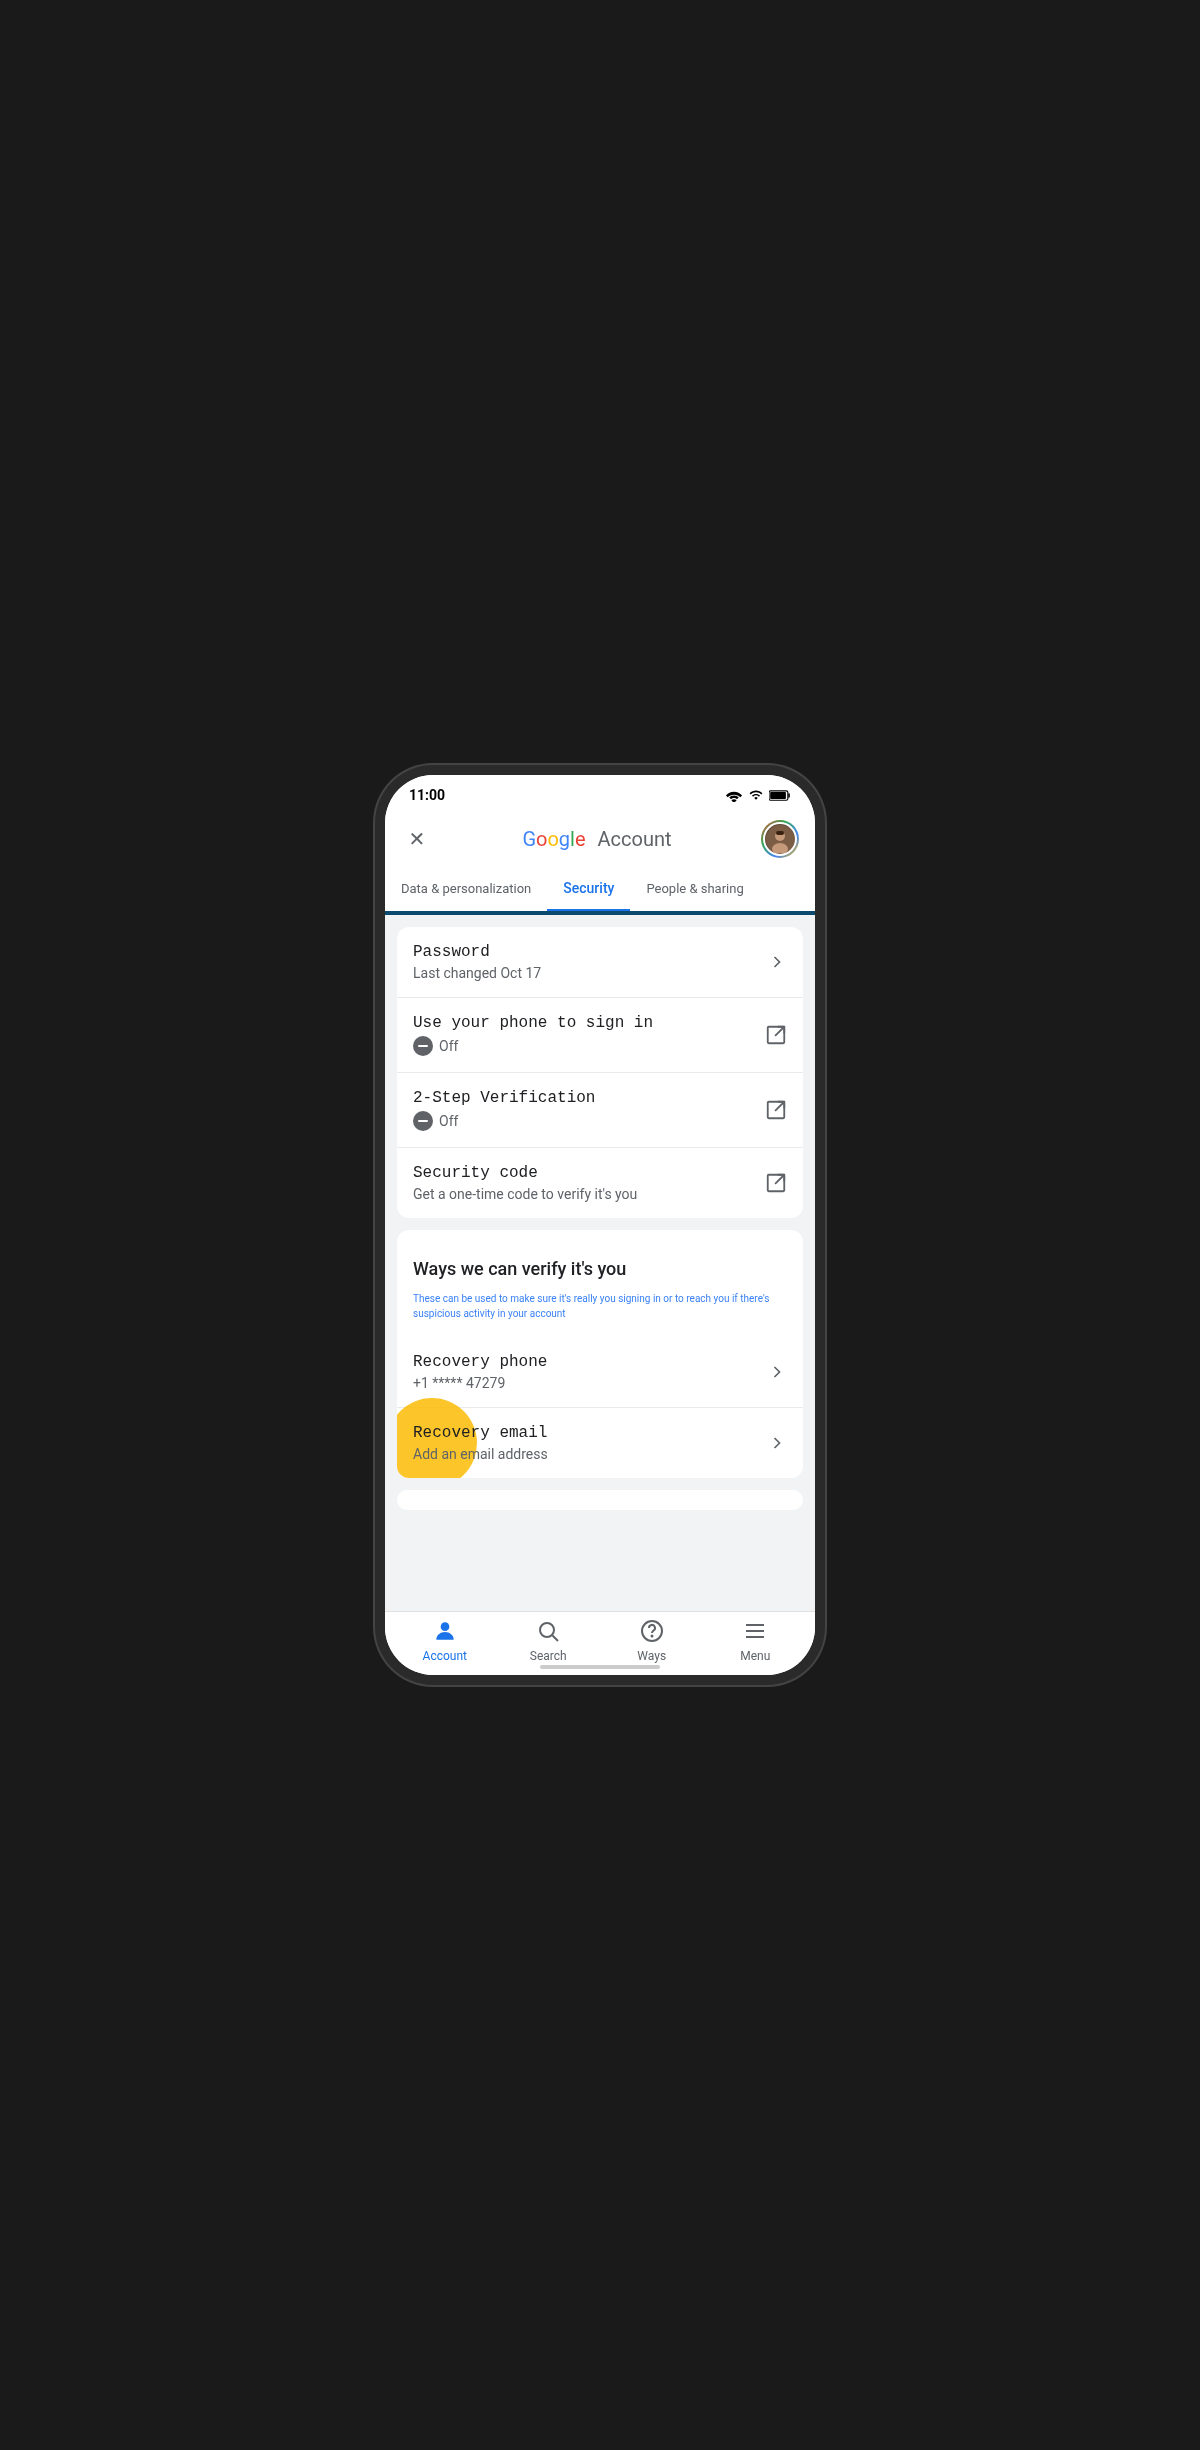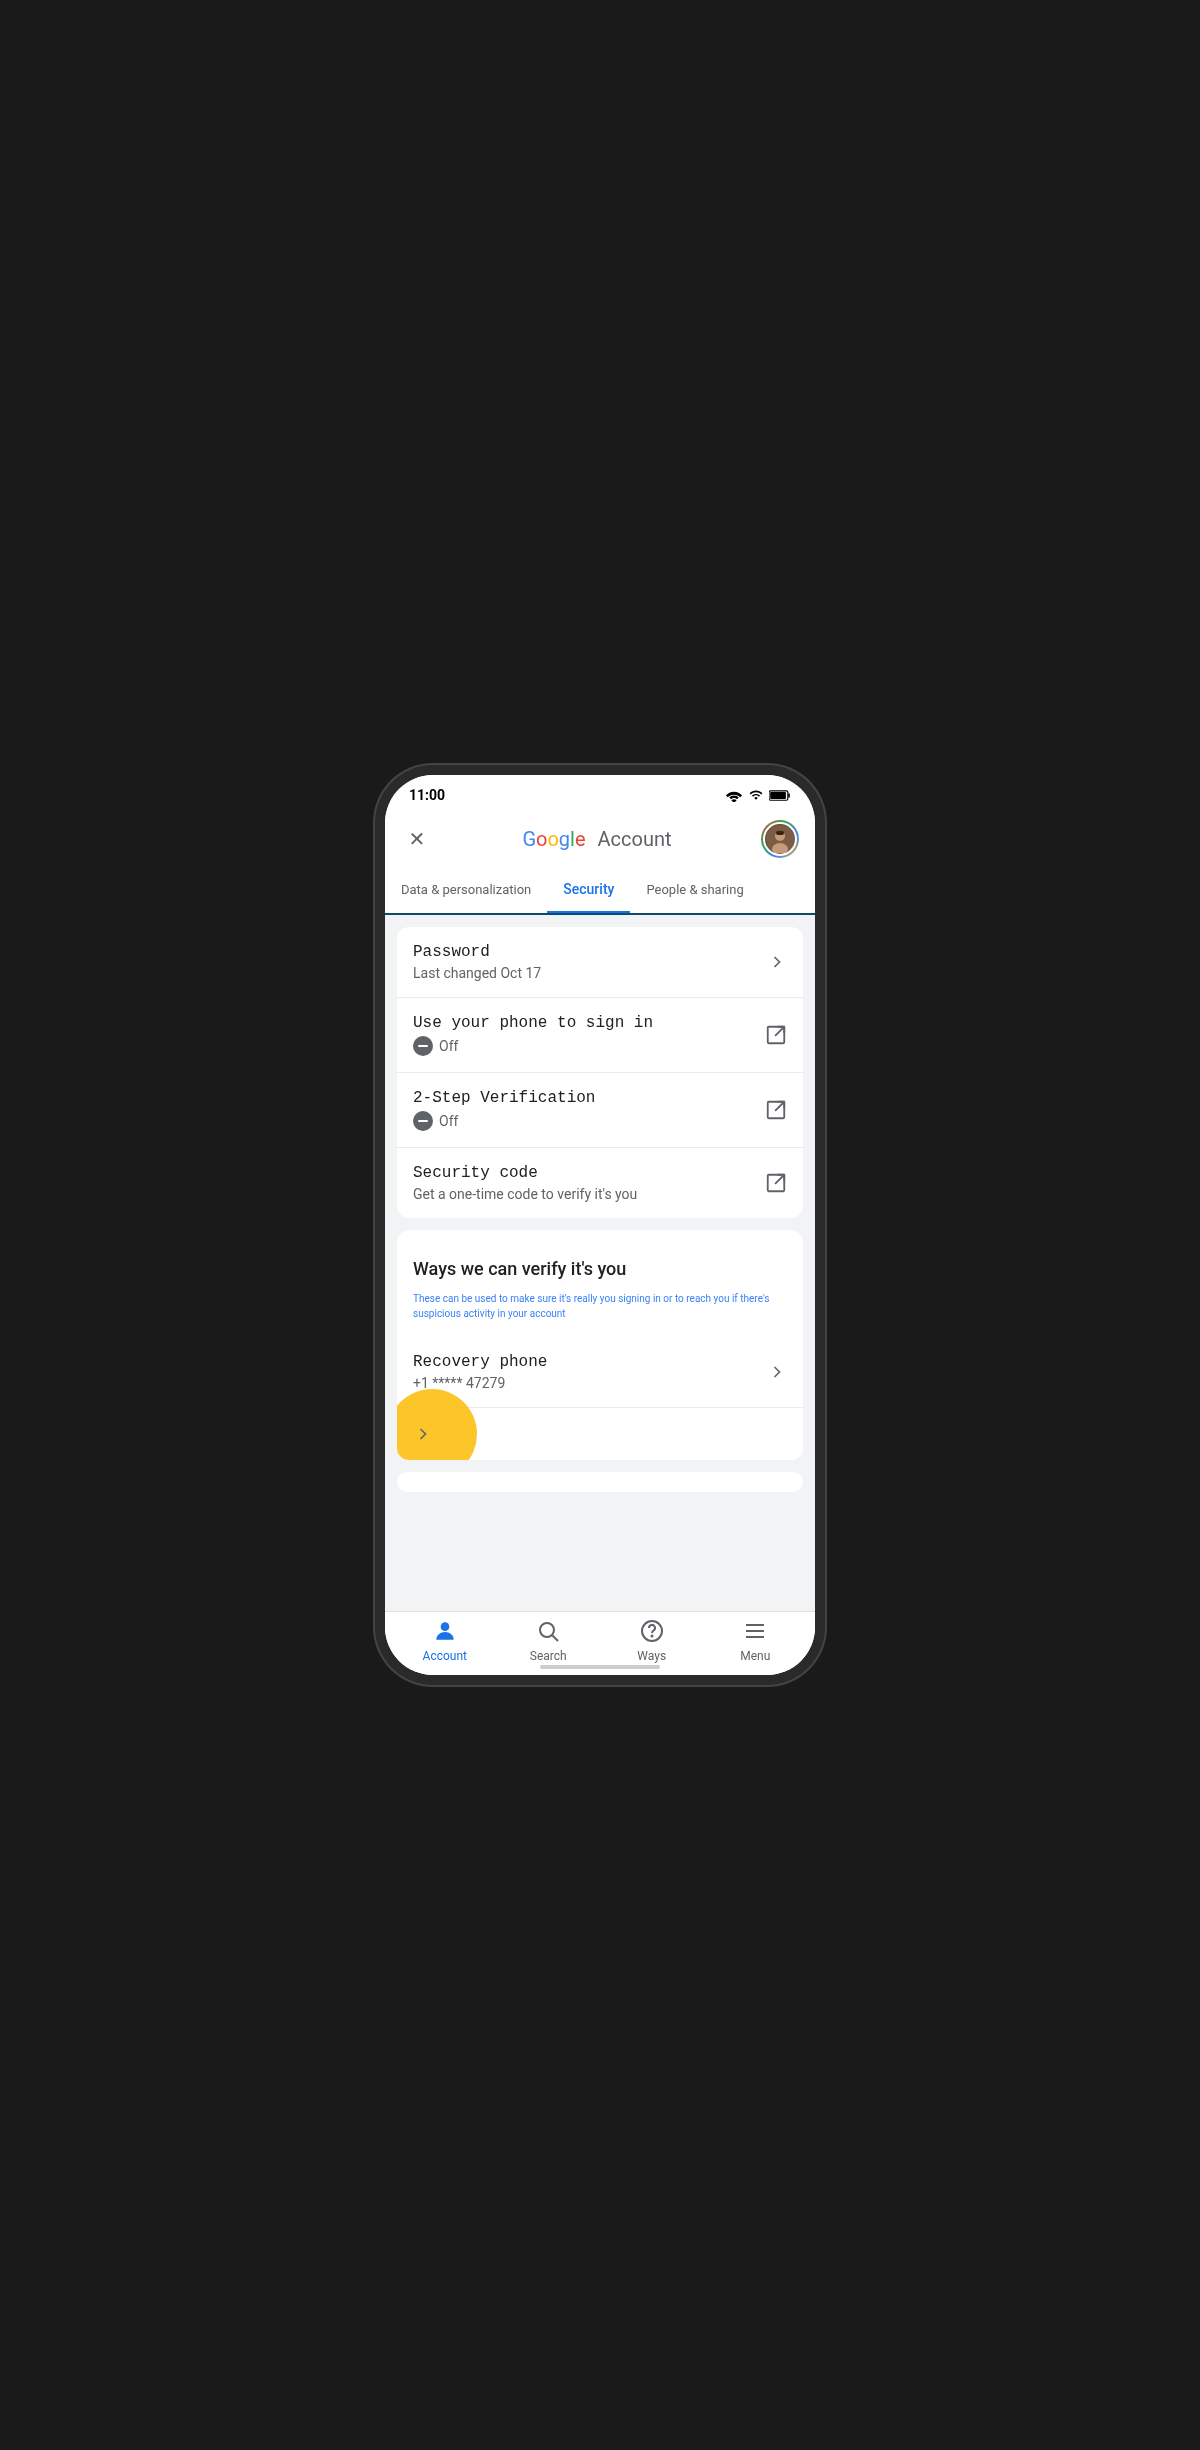--- a/index.html
+++ b/index.html
@@ -82,21 +82,21 @@
     .g-blue { color: #4285f4; }
     .g-red { color: #ea4335; }
     .g-yellow { color: #fbbc05; }
     .g-green { color: #34a853; }
 
     
     .tabs {
       background: #fff;
       display: flex;
       overflow-x: auto;
-      border-bottom: 2px solid #0c4a6e;
+      border-bottom: 4px solid #0c4a6e;
       height: 48px;
     }
 
     .tab {
       padding: 0 16px;
       display: flex;
       align-items: center;
       white-space: nowrap;
       font-size: 14px;
       color: #5f6368;
@@ -433,20 +433,24 @@
           <div class="list-item-subtitle">+1 ***** 47279</div>
         </div>
         <svg class="icon-chevron" viewBox="0 0 24 24" fill="none" stroke="#5f6368" stroke-width="2">
           <polyline points="9 18 15 12 9 6"></polyline>
         </svg>
       </div>
 
       <div class="list-item recovery-email-container" style="position:relative; overflow:visible;">
 
         <div class="yellow-dot" style="left:-10px; top:50%; transform:translateY(-50%);"></div>
+        <div class="list-item-content" style="position:relative; z-index:1;">
+          <div class="list-item-title">Recovery email</div>
+          <div class="list-item-subtitle">Add an email address</div>
+        </div>
         <svg class="icon-chevron" viewBox="0 0 24 24" fill="none" stroke="#5f6368" stroke-width="2" style="position:relative;z-index:1;">
           <polyline points="9 18 15 12 9 6"></polyline>
         </svg>
       </div>
 
     </div>
 
     <div class="card" style="height:20px; margin-top:12px;"></div>
 
   </div>

